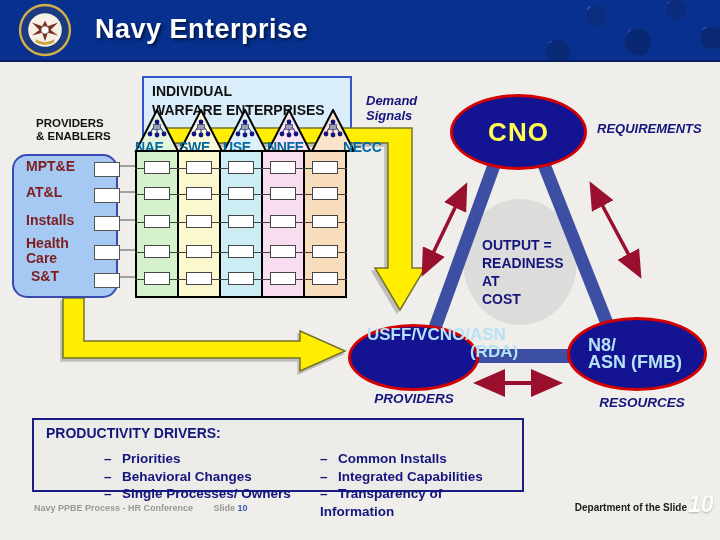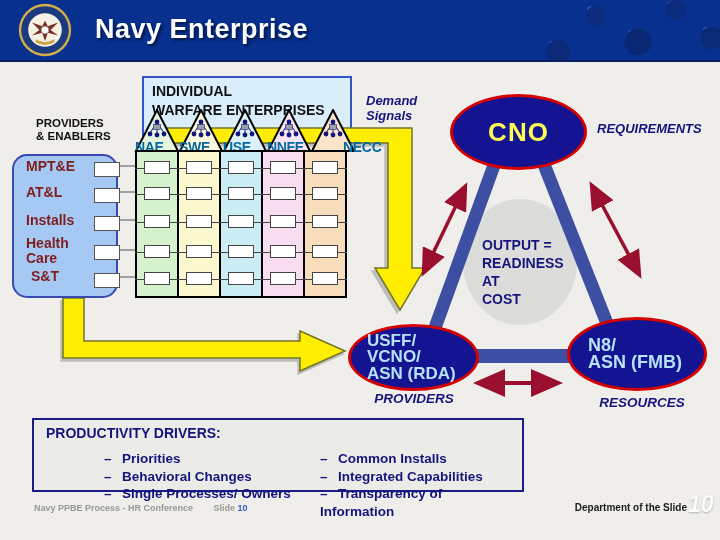--- a/index.html
+++ b/index.html
@@ -52,22 +52,22 @@
   .r0{top:9px;}.r1{top:35px;}.r2{top:63px;}.r3{top:93px;}.r4{top:120px;}
   .tri-svg{position:absolute;left:133px;top:109px;}
   .tri-label{position:absolute;top:139px;width:44px;text-align:left;font-size:14px;font-weight:bold;
              color:#0369a1;letter-spacing:-.3px;}
 
   
   .ellipse{position:absolute;background:#141492;border:3px solid #d40000;border-radius:50%;
            box-sizing:border-box;}
   .cno{left:450px;top:94px;width:137px;height:76px;display:flex;align-items:center;justify-content:center;
        color:#ffff52;font-size:26px;font-weight:bold;letter-spacing:1px;}
-  .usff{left:348px;top:324px;width:131px;height:67px;display:flex;flex-direction:column;
-        justify-content:center;padding-left:16px;color:#b5e2f4;font-size:17px;font-weight:bold;line-height:16.5px;}
+  .usff{left:348px;top:324px;width:131px;height:67px;display:flex;flex-direction:row;
+        justify-content:space-between;padding-left:16px;color:#b5e2f4;font-size:17px;font-weight:bold;line-height:16.5px;}
   .n8{left:567px;top:317px;width:140px;height:74px;display:flex;flex-direction:column;
       justify-content:center;padding-left:18px;color:#b5e2f4;font-size:18px;font-weight:bold;line-height:17px;}
   .requirements{position:absolute;left:597px;top:121px;font-size:13px;font-weight:bold;
                 font-style:italic;color:#15157e;}
   .output-text{position:absolute;left:482px;top:236px;font-size:14px;font-weight:bold;color:#15157e;line-height:18px;}
   .providers-label{position:absolute;left:366px;top:391px;width:96px;text-align:center;
                    font-size:13.5px;font-weight:bold;font-style:italic;color:#15157e;}
   .resources-label{position:absolute;left:592px;top:395px;width:100px;text-align:center;
                    font-size:13.5px;font-weight:bold;font-style:italic;color:#15157e;}
 

